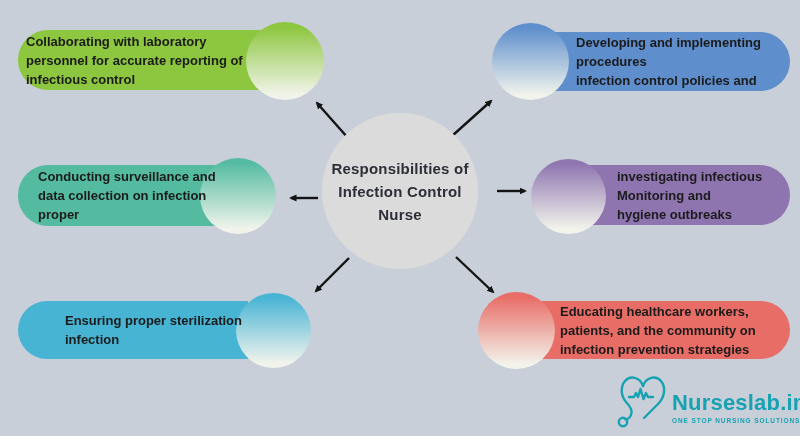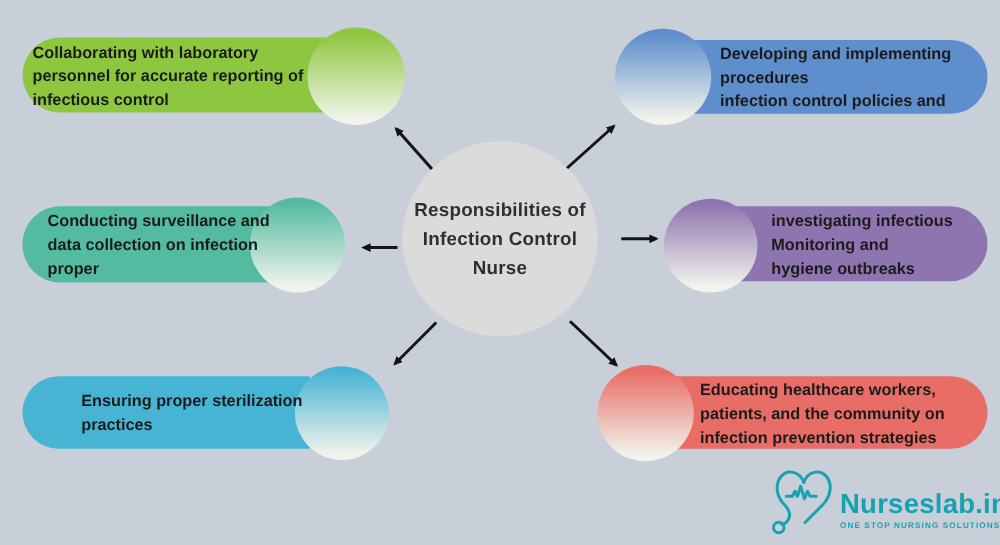--- a/index.html
+++ b/index.html
@@ -185,21 +185,21 @@
       <div>data collection on infection</div>
       <div>proper</div>
     </div>
   </div>
 
   <div class="pill pill-bl" style="--pill: #48b4d4;">
     <div class="pill-rect"></div>
     <div class="pill-circle"></div>
     <div class="pill-text" style="--ink: #1b1b1b;">
       <div>Ensuring proper sterilization</div>
-      <div>practices</div>
+      <div>infection</div>
     </div>
   </div>
 
   <div class="pill pill-tr" style="--pill: #5e8ecc;">
     <div class="pill-rect"></div>
     <div class="pill-circle"></div>
     <div class="pill-text" style="--ink: #1b1b1b;">
       <div>Developing and implementing</div>
       <div>procedures</div>
       <div>infection control policies and</div>

